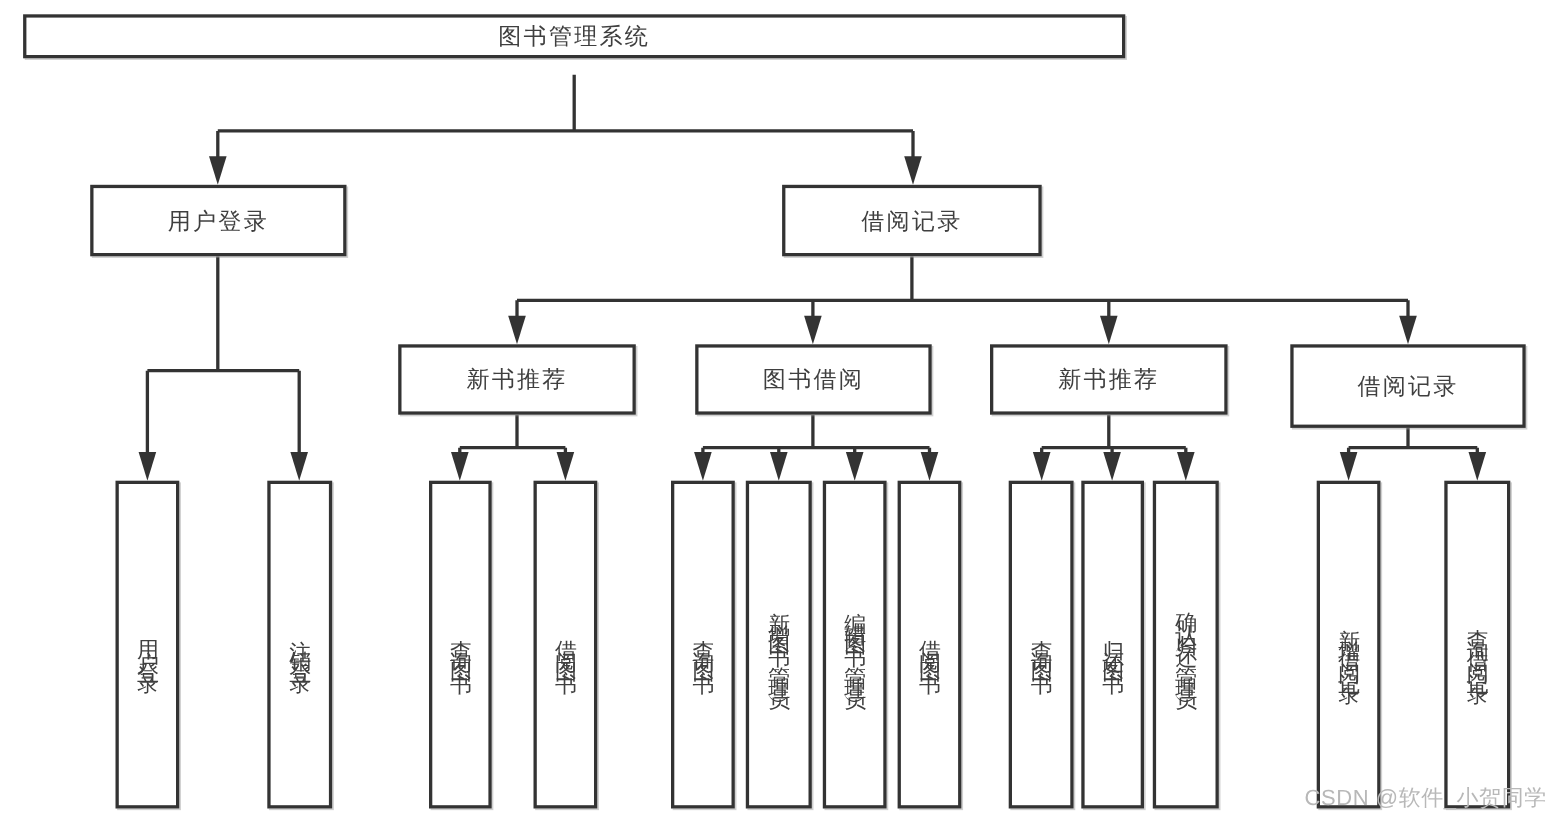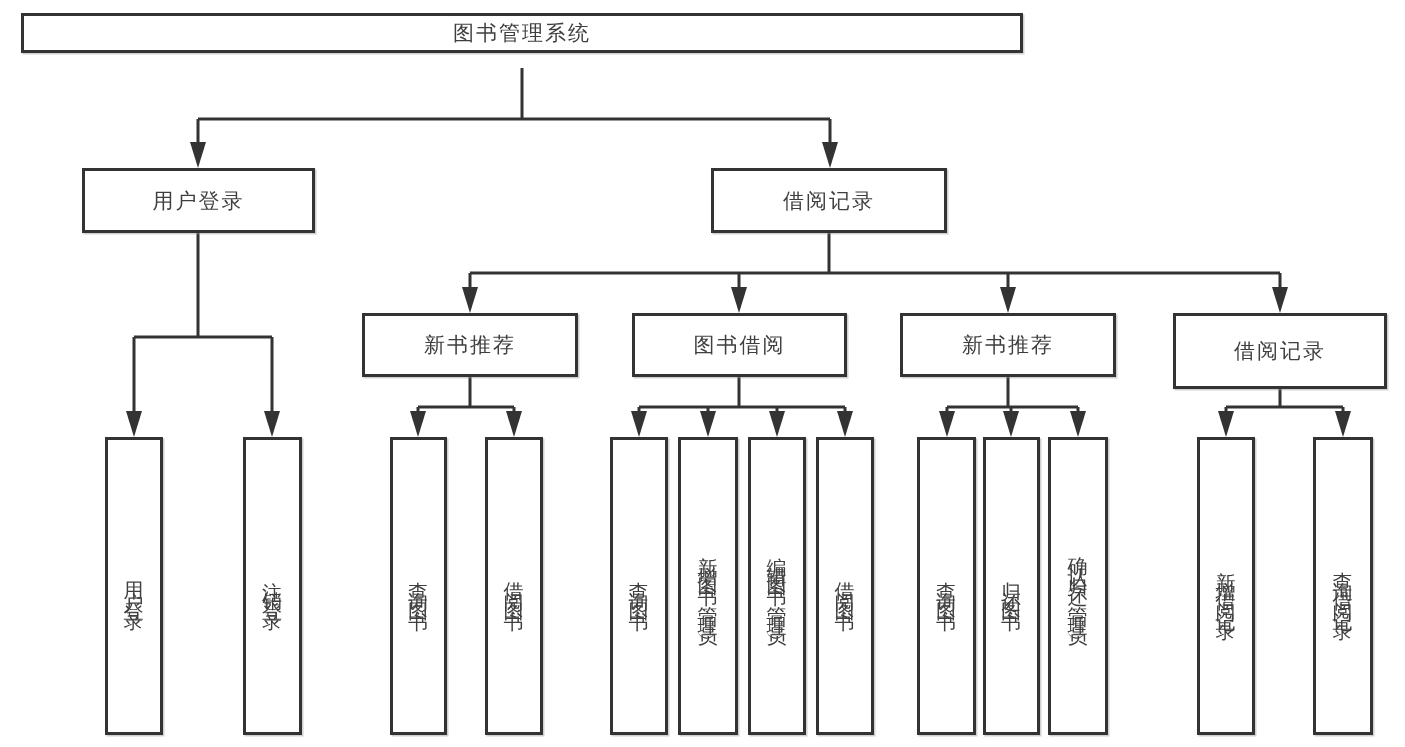--- a/index.html
+++ b/index.html
@@ -116,13 +116,14 @@
   <div class="box vbox" style="left:748px; top:437px; width:58px; height:298px;">编辑图书（管理员）</div>
   <div class="box vbox" style="left:816px; top:437px; width:58px; height:298px;">借阅图书</div>
 
   <div class="box vbox" style="left:917px; top:437px; width:59px; height:298px;">查询图书</div>
   <div class="box vbox" style="left:983px; top:437px; width:57px; height:298px;">归还图书</div>
   <div class="box vbox" style="left:1048px; top:437px; width:60px; height:298px;">确认归还（管理员）</div>
 
   <div class="box vbox" style="left:1197px; top:437px; width:58px; height:298px;">新增借阅记录</div>
   <div class="box vbox" style="left:1313px; top:437px; width:60px; height:298px;">查询借阅记录</div>
 
+  <div id="watermark">CSDN @软件_小贺同学</div>
 </div>
 
 </body></html>

